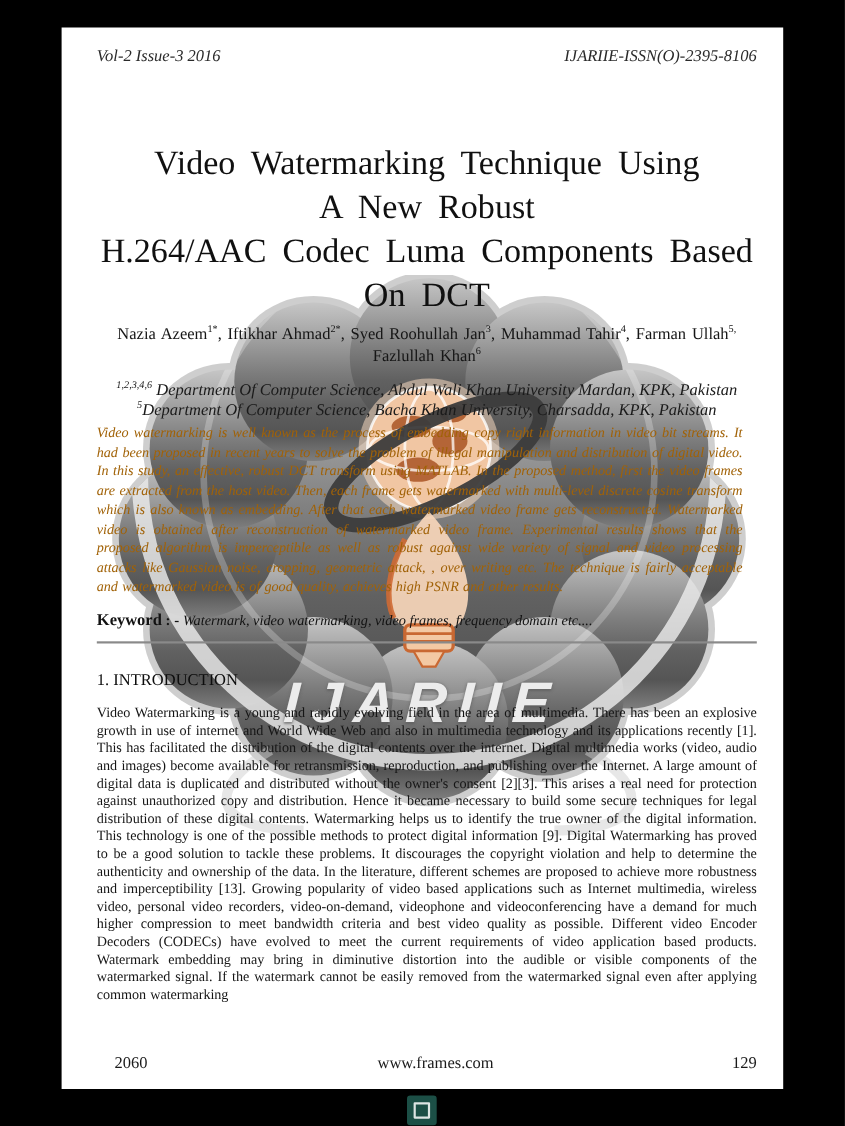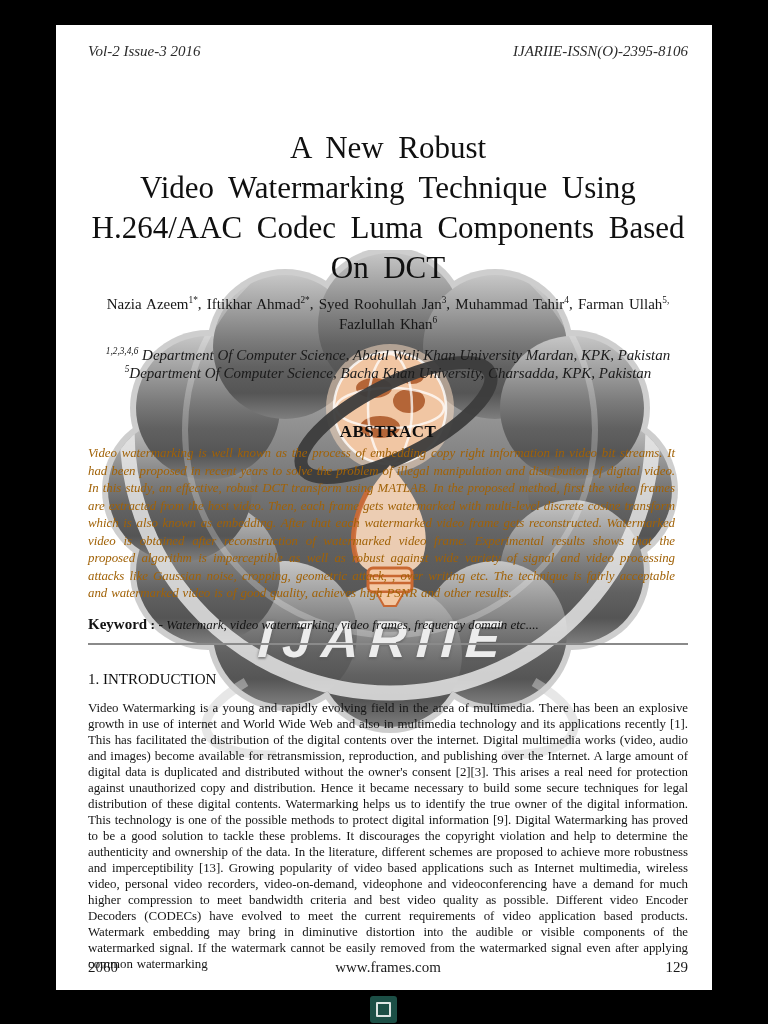--- a/index.html
+++ b/index.html
@@ -46,21 +46,21 @@
   .keyword-label{font-weight:bold;font-size:15px;}
   .keyword-sep{font-weight:bold;}
   .keyword-text{font-style:italic;font-size:13px;}
   .divider{margin:10px 0 0 0;border:none;border-top:2px solid #8a8a8a;height:0;}
   .section-heading{margin-top:26px;font-weight:normal;font-size:15px;color:#0d0d0d;}
   .intro-body{
     margin:12px 0 0 0;text-align:justify;
     font-size:12.9px;line-height:16px;letter-spacing:-0.05px;word-spacing:0.05em;color:#151515;
   }
   .footer-row{
-    position:absolute;left:32px;right:24px;bottom:14px;z-index:1;
+    position:absolute;left:48px;right:24px;bottom:14px;z-index:1;
     display:flex;align-items:baseline;font-size:15px;color:#1a1a1a;
   }
   .footer-left{width:70px;text-align:left;}
   .footer-center{flex:1;text-align:center;}
   .footer-right{width:70px;text-align:right;}
   
   .page-badge{
     position:absolute;left:370px;top:996px;width:27px;height:27px;
     background:#1c4f46;border-radius:3px;
     display:flex;align-items:center;justify-content:center;
@@ -169,37 +169,36 @@
     <div class="watermark-text">IJARIIE</div>
 
     <div class="content">
 
       <div class="header-row">
         <span>Vol-2 Issue-3 2016</span>
         <span>IJARIIE-ISSN(O)-2395-8106</span>
       </div>
 
       <div class="title">
+        <span>Video Watermarking Technique Using</span>
         <span>A New Robust</span>
-        <span>Video Watermarking Technique Using</span>
         <span>H.264/AAC Codec Luma Components Based</span>
         <span>On DCT</span>
       </div>
 
       <div class="authors">
         <span class="aline" id="authors-line1">Nazia Azeem<sup>1*</sup>, Iftikhar Ahmad<sup>2*</sup>, Syed Roohullah Jan<sup>3</sup>, Muhammad Tahir<sup>4</sup>, Farman Ullah<sup>5,</sup></span>
         <span class="aline" id="authors-line2">Fazlullah Khan<sup>6</sup></span>
       </div>
 
       <div class="affiliations" id="affiliations">
           <span class="aff"><sup>1,2,3,4,6</sup> Department Of Computer Science, Abdul Wali Khan University Mardan, KPK, Pakistan</span>
           <span class="aff"><sup>5</sup>Department Of Computer Science, Bacha Khan University, Charsadda, KPK, Pakistan</span>
         </div>
 
-      <div class="abstract-heading">ABSTRACT</div>
       <p class="abstract-body">Video watermarking is well known as the process of embedding copy right information in video bit streams. It had been proposed in recent years to solve the problem of illegal manipulation and distribution of digital video. In this study, an effective, robust DCT transform using MATLAB. In the proposed method, first the video frames are extracted from the host video. Then, each frame gets watermarked with multi-level discrete cosine transform which is also known as embedding. After that each watermarked video frame gets reconstructed. Watermarked video is obtained after reconstruction of watermarked video frame. Experimental results shows that the proposed algorithm is imperceptible as well as robust against wide variety of signal and video processing attacks like Gaussian noise, cropping, geometric attack, , over writing etc. The technique is fairly acceptable and watermarked video is of good quality, achieves high PSNR and other results.</p>
 
       <p class="keyword-line">
         <span class="keyword-label">Keyword</span>
         <span class="keyword-sep">: -</span>
         <span class="keyword-text">Watermark, video watermarking, video frames, frequency domain etc....</span>
       </p>
 
       <hr class="divider">
 

